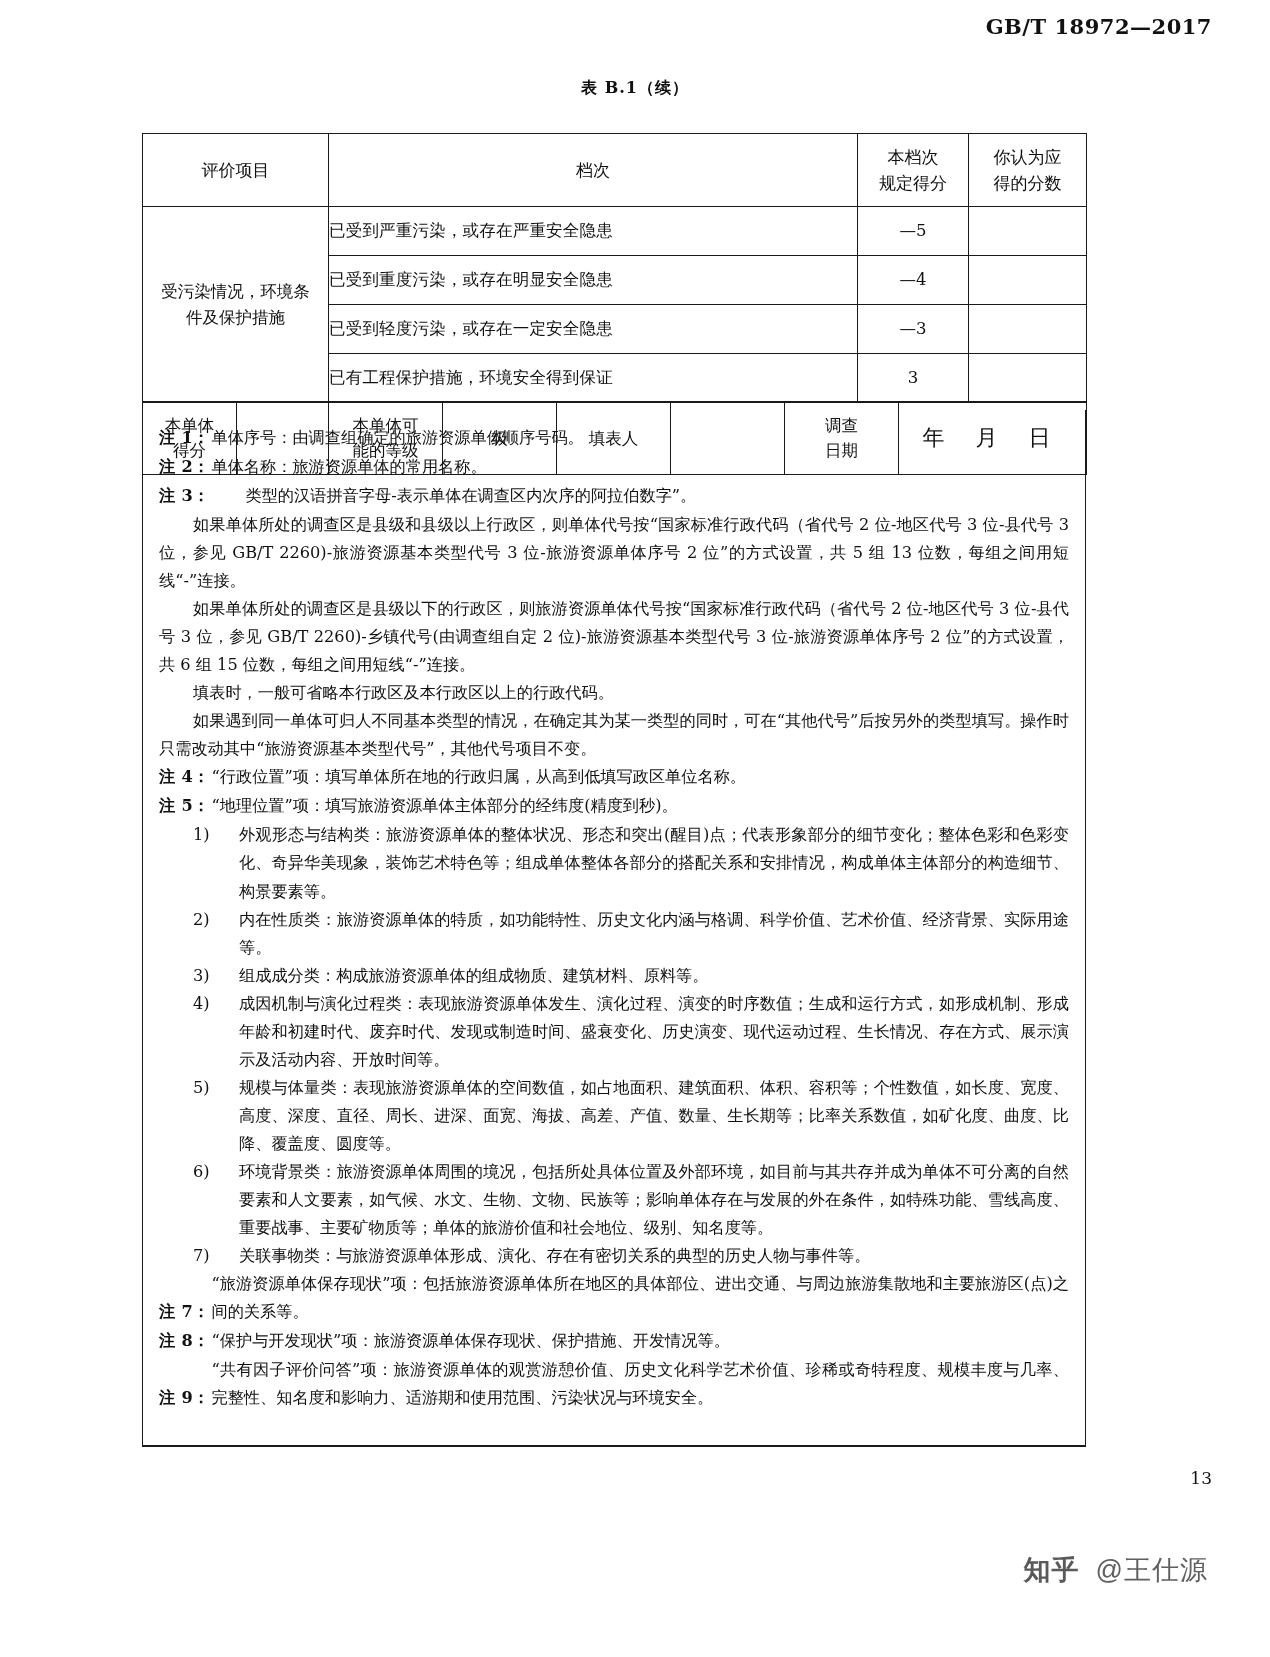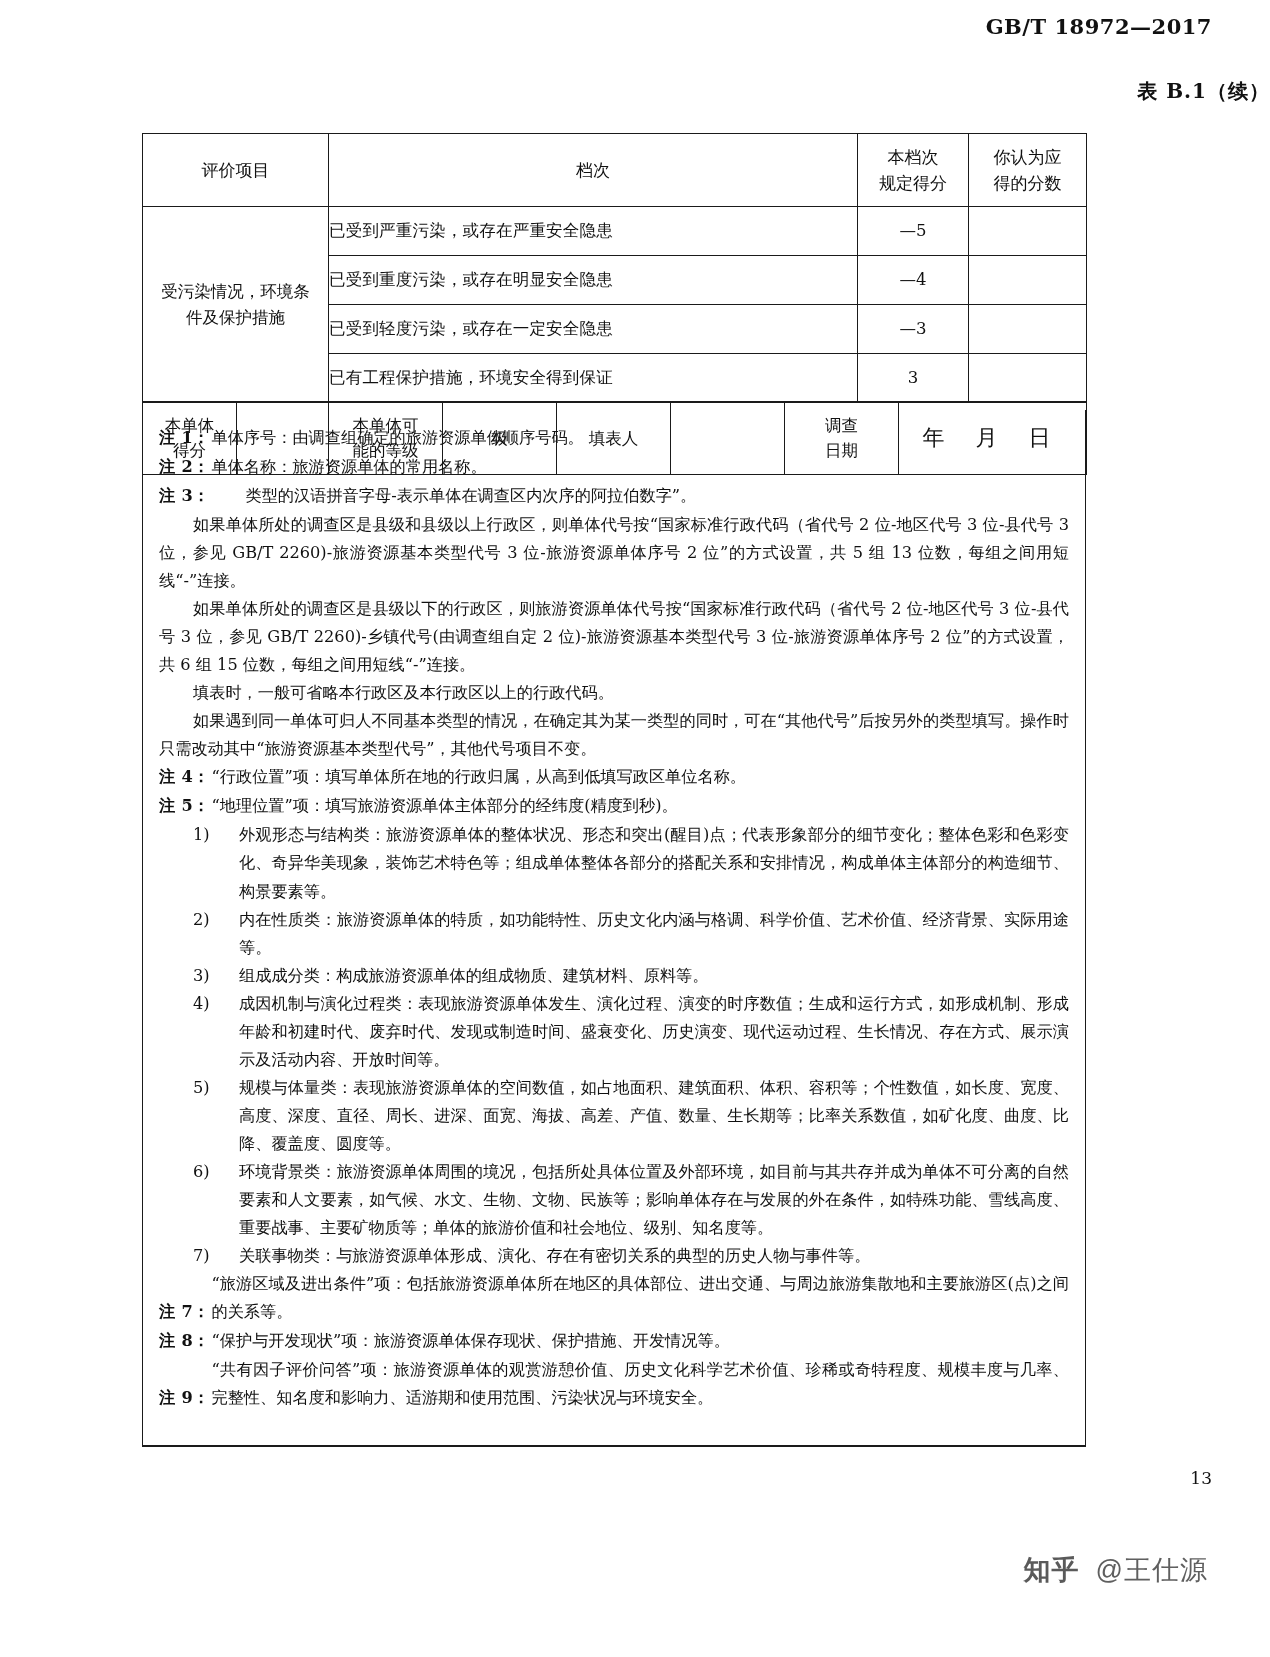--- a/index.html
+++ b/index.html
@@ -34,22 +34,22 @@
     letter-spacing: 0.5px;
     color: #111;
   }
 
   
   .table-caption {
     position: absolute;
     top: 78px;
     left: 0;
     width: 1270px;
-    text-align: right;
-    font-size: 20px;
+    text-align: center;
+    font-size: 16px;
     font-weight: bold;
     letter-spacing: 1px;
     color: #111;
   }
 
   
   .tbl-wrap {
     position: absolute;
     left: 142px;
     top: 133px;
@@ -338,21 +338,21 @@
         <span class="sub-body">环境背景类：旅游资源单体周围的境况，包括所处具体位置及外部环境，如目前与其共存并成为单体不可分离的自然要素和人文要素，如气候、水文、生物、文物、民族等；影响单体存在与发展的外在条件，如特殊功能、雪线高度、重要战事、主要矿物质等；单体的旅游价值和社会地位、级别、知名度等。</span>
       </div>
       <div class="subitem">
         <span class="num">7)</span>
         <span class="sub-body">关联事物类：与旅游资源单体形成、演化、存在有密切关系的典型的历史人物与事件等。</span>
       </div>
     </div>
 
     <div class="note">
       <span class="note-label">注 7：</span>
-      <span class="note-body">“旅游区域及进出条件”项：包括旅游资源单体所在地区的具体部位、进出交通、与周边旅游集散地和主要旅游区(点)之间的关系等。</span>
+      <span class="note-body">“旅游资源单体保存现状”项：包括旅游资源单体所在地区的具体部位、进出交通、与周边旅游集散地和主要旅游区(点)之间的关系等。</span>
     </div>
 
     <div class="note">
       <span class="note-label">注 8：</span>
       <span class="note-body">“保护与开发现状”项：旅游资源单体保存现状、保护措施、开发情况等。</span>
     </div>
 
     <div class="note">
       <span class="note-label">注 9：</span>
       <span class="note-body">“共有因子评价问答”项：旅游资源单体的观赏游憩价值、历史文化科学艺术价值、珍稀或奇特程度、规模丰度与几率、完整性、知名度和影响力、适游期和使用范围、污染状况与环境安全。</span>

